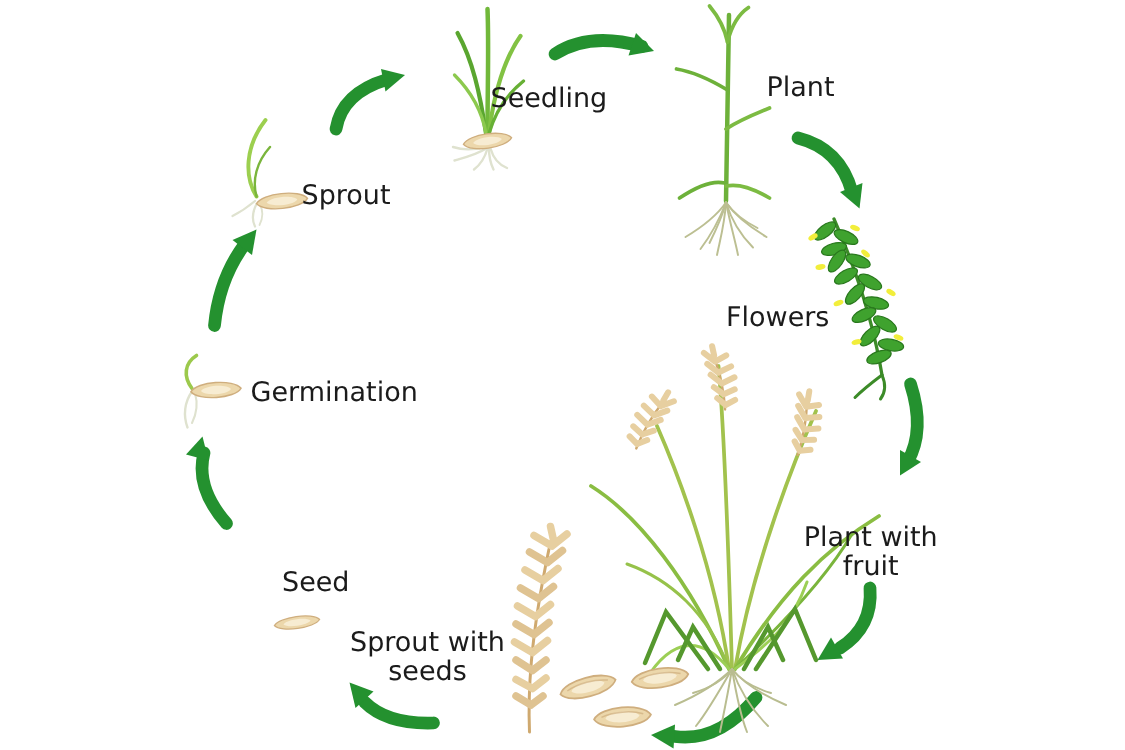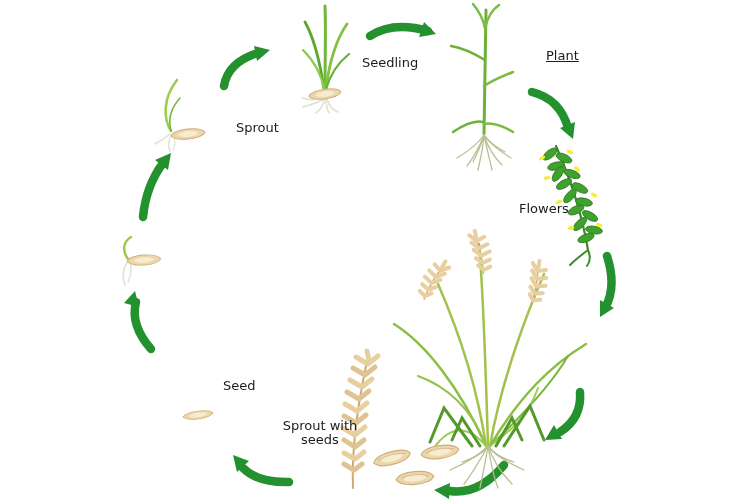--- a/index.html
+++ b/index.html
@@ -3,21 +3,21 @@
 <meta charset="utf-8">
 <style>
   html,body{margin:0;padding:0;background:#fff;}
   .canvas{
     position:relative;width:750px;height:500px;background:#fff;overflow:hidden;
     font-family:"DejaVu Sans","Liberation Sans",sans-serif;
   }
   .stage{position:absolute;}
   .label{
     position:absolute;color:var(--label-text,#1b1b1b);
-    font-size:13px;line-height:1.08;white-space:pre-line;margin-left:35px;
+    font-size:18px;line-height:1.08;white-space:pre-line;
   }
   .label.center{text-align:center;}
   svg{display:block;overflow:visible;}
   
   .arrow{fill:none;stroke:var(--arrow-green,#24912f);stroke-width:8.5;stroke-linecap:round;}
   .arrowhead{fill:var(--arrow-green,#24912f);stroke:none;}
   
   .seed-body{fill:var(--seed-tan,#ecd7ab);stroke:var(--seed-outline,#cfae7e);stroke-width:1.2;}
   .seed-hl{fill:var(--seed-highlight,#f7ecd2);stroke:none;}
   .seed-seam{fill:none;stroke:var(--seed-outline,#cfae7e);stroke-width:1;opacity:.7;}
@@ -112,21 +112,21 @@
       <path class="blade" style="stroke:#7cbb42;stroke-width:2.5" d="M37,122 C46,120 56,124 66,130"></path>
       <path class="root" style="stroke:#bcbf92" d="M37,133 C30,143 20,150 10,156"></path>
       <path class="root" style="stroke:#bcbf92" d="M37,133 C32,146 26,156 20,164"></path>
       <path class="root" style="stroke:#bcbf92" d="M37,133 C36,148 33,158 31,168"></path>
       <path class="root" style="stroke:#bcbf92" d="M37,133 C40,148 43,158 45,168"></path>
       <path class="root" style="stroke:#bcbf92" d="M37,133 C44,143 54,150 64,156"></path>
       <path class="root" style="stroke:#bcbf92" d="M37,133 C41,146 48,156 55,163"></path>
       <path class="root" style="stroke:#bcbf92" d="M37,133 C34,144 30,152 26,160"></path>
       <path class="root" style="stroke:#bcbf92" d="M37,133 C42,140 50,146 58,150"></path>
     </svg>
-    <span class="label" style="position:absolute;left:64px;top:47px;text-decoration:underline;">Plant</span>
+    <span class="label" style="position:absolute;left:64px;top:47px;">Plant</span>
   </div>
 
   <div class="stage" style="left:528px;top:136px;">
     <svg width="100" height="130" viewBox="0 0 100 130">
       <defs>
           <g id="spk">
             <ellipse rx="8.5" ry="3.8"></ellipse>
           </g>
         </defs>
       <path class="flStem" d="M28,10 C42,42 54,78 60,114"></path>
@@ -184,20 +184,21 @@
       <use href="#mini-panicle" transform="translate(150,40) rotate(28)"></use>
       <path class="root" style="stroke:#b9bd90" d="M100,218 C90,228 76,236 62,242"></path>
       <path class="root" style="stroke:#b9bd90" d="M100,218 C92,232 84,246 76,256"></path>
       <path class="root" style="stroke:#b9bd90" d="M100,218 C97,236 94,250 92,260"></path>
       <path class="root" style="stroke:#b9bd90" d="M100,218 C103,236 106,250 110,260"></path>
       <path class="root" style="stroke:#b9bd90" d="M100,218 C108,228 122,236 136,242"></path>
       <path class="root" style="stroke:#b9bd90" d="M100,218 C105,232 114,246 124,256"></path>
       <path class="root" style="stroke:#b9bd90" d="M100,218 C94,226 84,231 74,234"></path>
       <path class="root" style="stroke:#b9bd90" d="M100,218 C106,226 116,231 126,234"></path>
     </svg>
+    <span class="label center" style="position:absolute;left:145px;top:121px;width:95px;">Plant with fruit</span>
   </div>
 
   <div class="stage" style="left:325px;top:348px;">
     <svg width="140" height="150" viewBox="0 0 140 150">
       <path class="pstem" style="stroke-width:2" d="M28,140 C27,115 28,80 41,18"></path>
       <path class="pgrainA" d="M43,16 l-12,-7 M43,16 l10,-8 M37,39 l-12,-7 M37,39 l10,-8 M32,63 l-12,-7 M32,63 l10,-8 M30,87 l-12,-7 M30,87 l10,-8 M30,111 l-11,-6 M30,111 l9,-7 M44,12 l-2,-9"></path>
       <path class="pgrainB" d="M40,27 l-12,-7 M40,27 l10,-8 M34,51 l-12,-7 M34,51 l10,-8 M31,75 l-12,-7 M31,75 l10,-8 M30,99 l-11,-7 M30,99 l9,-7 M29,122 l-10,-6 M29,122 l8,-6"></path>
       <g transform="translate(67,110) rotate(-15)">
         <path class="seed-body" d="M-19,0 C-14,-8.5 14,-8.5 19,0 C14,8.5 -14,8.5 -19,0 Z"></path>
         <path class="seed-hl" transform="scale(0.6,0.55)" d="M-19,0 C-14,-8.5 14,-8.5 19,0 C14,8.5 -14,8.5 -19,0 Z"></path>
@@ -230,20 +231,21 @@
   <div class="stage" style="left:112px;top:233px;">
     <svg width="58" height="58" viewBox="0 0 58 58">
       <path class="blade" style="stroke:#9cc94c;stroke-width:2.4" d="M16,26 C10,18 11,9 19,4"></path>
       <path class="rootW" d="M16,28 C11,35 10,44 13,52"></path>
       <path class="rootW" style="stroke-width:1.4" d="M18,29 C20,36 19,43 16,49"></path>
       <g transform="translate(32,27) rotate(-4) scale(0.88,0.78)">
         <path class="seed-body" d="M-19,0 C-14,-8.5 14,-8.5 19,0 C14,8.5 -14,8.5 -19,0 Z"></path>
         <path class="seed-hl" transform="scale(0.6,0.55)" d="M-19,0 C-14,-8.5 14,-8.5 19,0 C14,8.5 -14,8.5 -19,0 Z"></path>
       </g>
     </svg>
+    <span class="label" style="position:absolute;left:55px;top:19px;">Germination</span>
   </div>
 
   <div class="stage" style="left:155px;top:70px;">
     <svg width="56" height="82" viewBox="0 0 56 82">
       <path class="blade" style="stroke:#9ccf4f;stroke-width:2.6" d="M16,61 C8,48 8,28 22,10"></path>
       <path class="blade" style="stroke:#7ab53c;stroke-width:1.6" d="M16,61 C13,50 16,38 25,28"></path>
       <path class="rootW" style="stroke-width:1.5" d="M15,64 C9,69 4,72 0,74"></path>
       <path class="rootW" style="stroke-width:1.5" d="M16,66 C13,72 13,77 15,81"></path>
       <path class="rootW" style="stroke-width:1.2" d="M18,66 C21,71 20,76 18,80"></path>
       <g transform="translate(33,64) rotate(-6) scale(0.9,0.78)">

